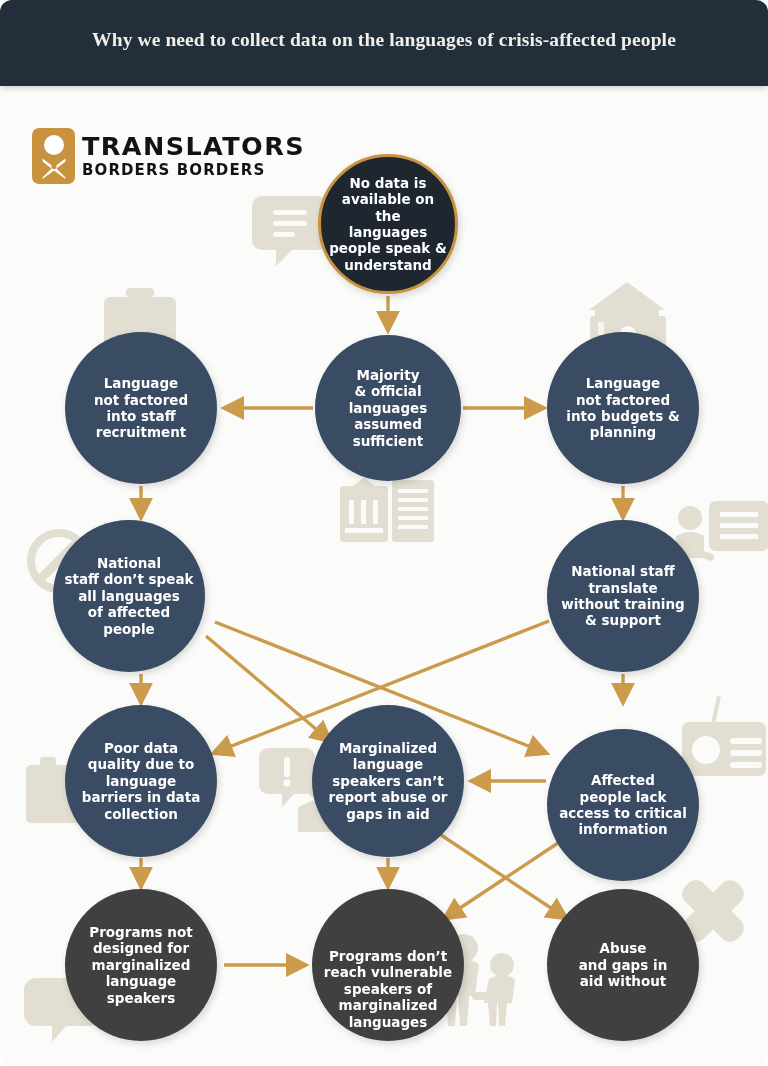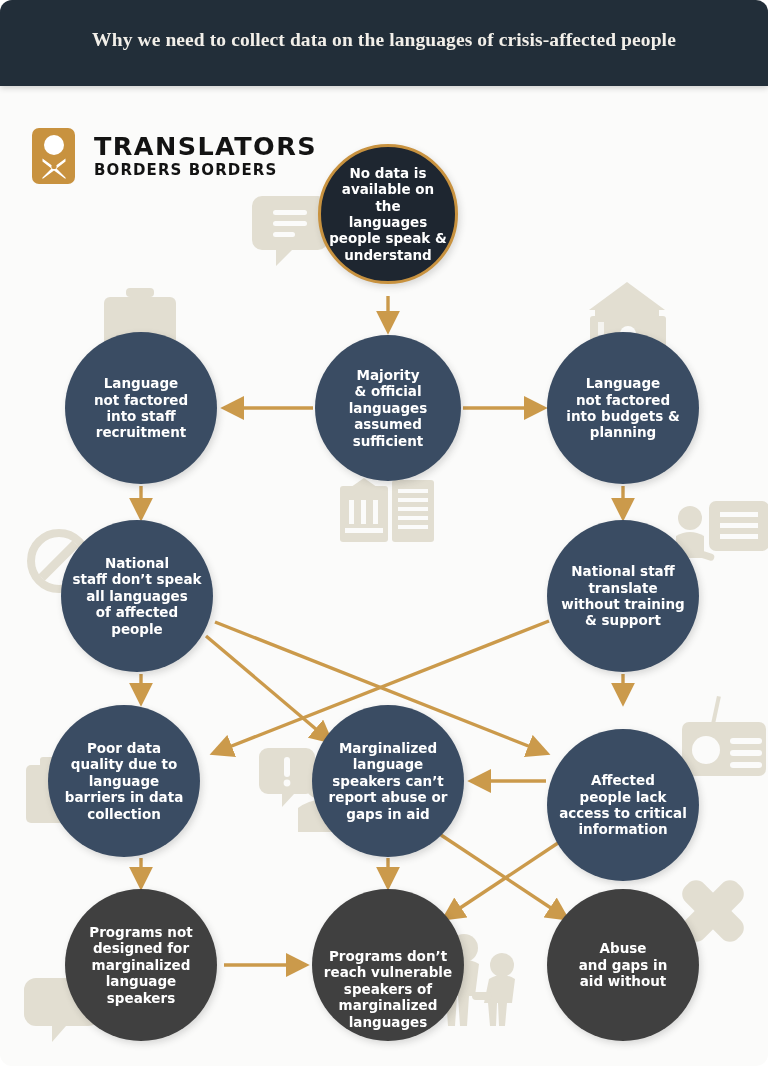--- a/index.html
+++ b/index.html
@@ -67,21 +67,21 @@
     border-radius: 50%;
     background: #ffffff;
   }
   .logo-body {
     position: absolute;
     left: 50%; top: 30px;
     transform: translateX(-50%);
     width: 26px; height: 21px;
   }
   .logo-text {
-    margin-left: 19px;
+    margin-left: 7px;
     line-height: 1;
   }
   .logo-line1 {
     font-family: "DejaVu Sans", sans-serif;
     font-weight: bold;
     font-size: 25.5px;
     letter-spacing: 1.4px;
     color: #131313;
   }
   .logo-line2 {
@@ -269,21 +269,21 @@
       <line x1="546" y1="781" x2="472" y2="781"></line>
       <line x1="141" y1="858" x2="141" y2="886"></line>
       <line x1="388" y1="858" x2="388" y2="886"></line>
       <line x1="441" y1="835" x2="566" y2="918"></line>
       <line x1="570" y1="835" x2="445" y2="918"></line>
       <line x1="224" y1="965" x2="305" y2="965"></line>
     </g>
   </svg>
 
   <div id="node-container">
-      <div class="node hero" style="left: 318px; top: 144px; width: 140px; height: 140px;">
+      <div class="node hero" style="left: 318px; top: 154px; width: 140px; height: 140px;">
         <span class="node-label" style="font-size: 13.5px; padding: 0px 8px;">No data is
 available on the
 languages
 people speak &amp;
 understand</span>
       </div>
       <div class="node navy" style="left: 315px; top: 335px; width: 146px; height: 146px;">
         <span class="node-label" style="font-size: 13.5px; padding: 0px 8px;">Majority
 &amp; official
 languages
@@ -295,34 +295,34 @@
 not factored
 into staff
 recruitment</span>
       </div>
       <div class="node navy" style="left: 547px; top: 332px; width: 152px; height: 152px;">
         <span class="node-label" style="font-size: 13.5px; padding: 0px 8px;">Language
 not factored
 into budgets &amp;
 planning</span>
       </div>
-      <div class="node navy" style="left: 61px; top: 520px; width: 152px; height: 152px;">
+      <div class="node navy" style="left: 53px; top: 520px; width: 152px; height: 152px;">
         <span class="node-label" style="font-size: 13.5px; padding: 0px 8px;">National
 staff don’t speak
 all languages
 of affected
 people</span>
       </div>
       <div class="node navy" style="left: 547px; top: 520px; width: 152px; height: 152px;">
         <span class="node-label" style="font-size: 13.5px; padding: 0px 8px;">National staff
 translate
 without training
 &amp; support</span>
       </div>
-      <div class="node navy" style="left: 48px; top: 705px; width: 152px; height: 152px;">
+      <div class="node navy" style="left: 65px; top: 705px; width: 152px; height: 152px;">
         <span class="node-label" style="font-size: 13.5px; padding: 0px 8px;">Poor data
 quality due to
 language
 barriers in data
 collection</span>
       </div>
       <div class="node navy" style="left: 312px; top: 705px; width: 152px; height: 152px;">
         <span class="node-label" style="font-size: 13.5px; padding: 0px 8px;">Marginalized
 language
 speakers can’t

